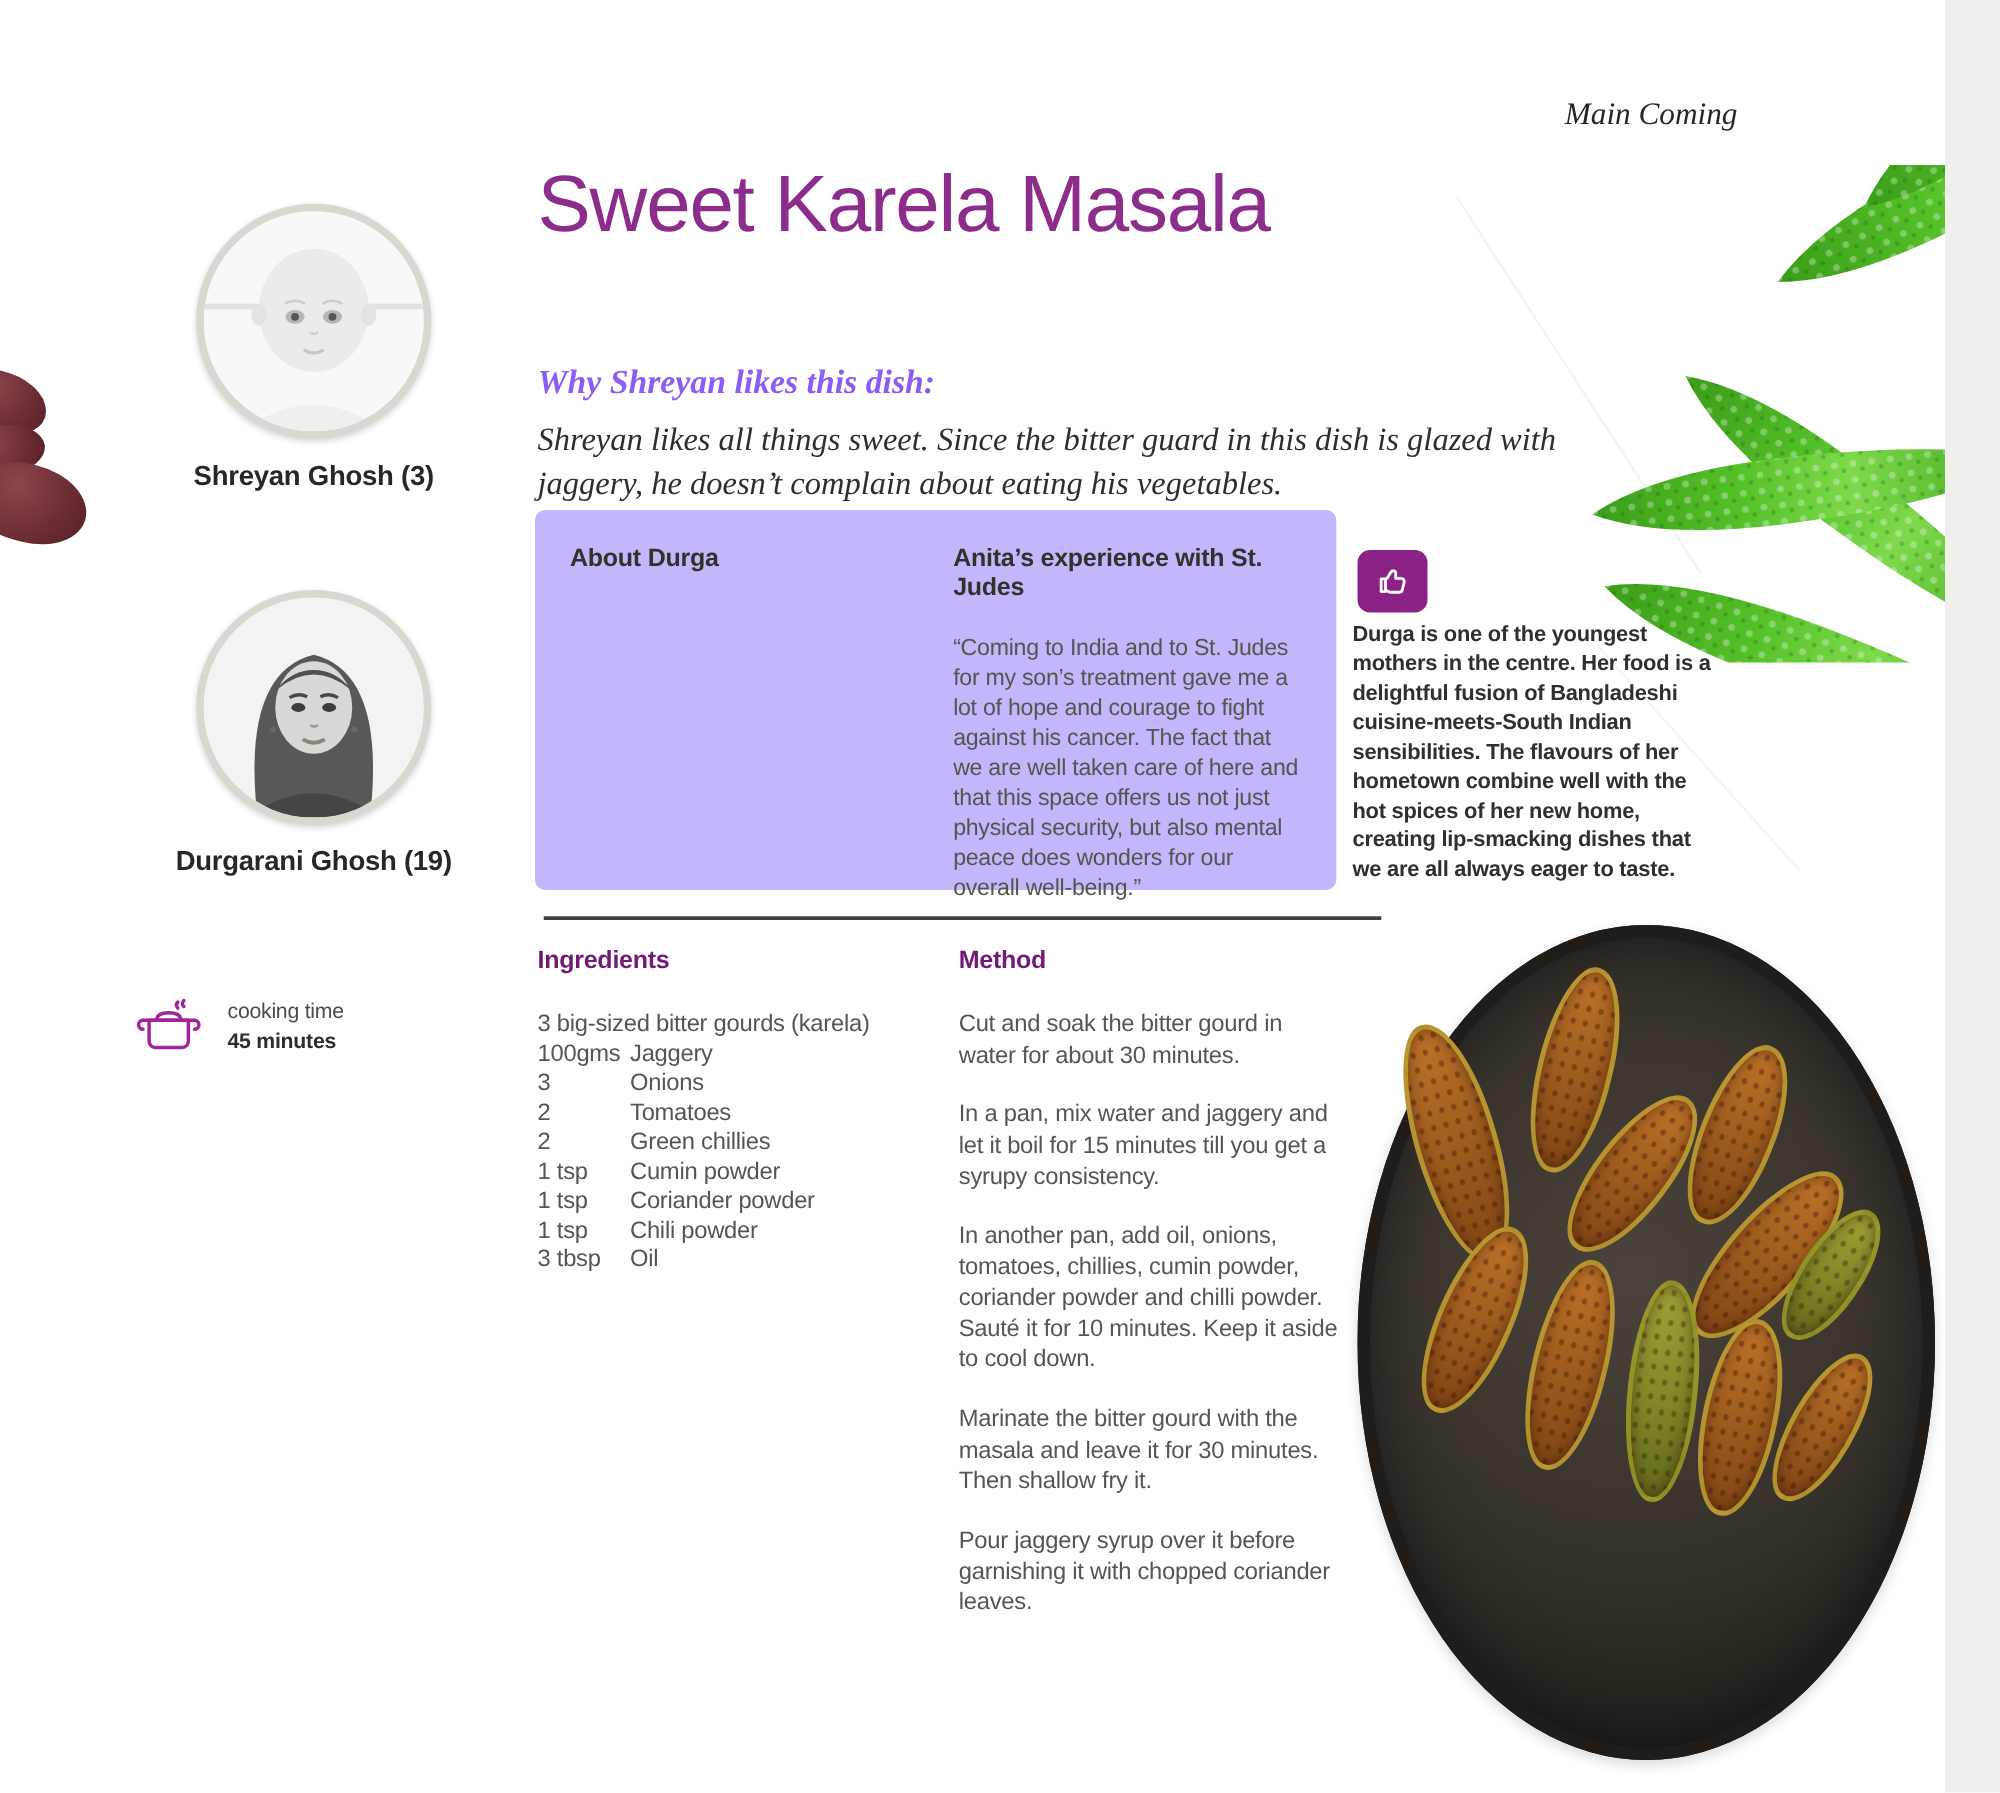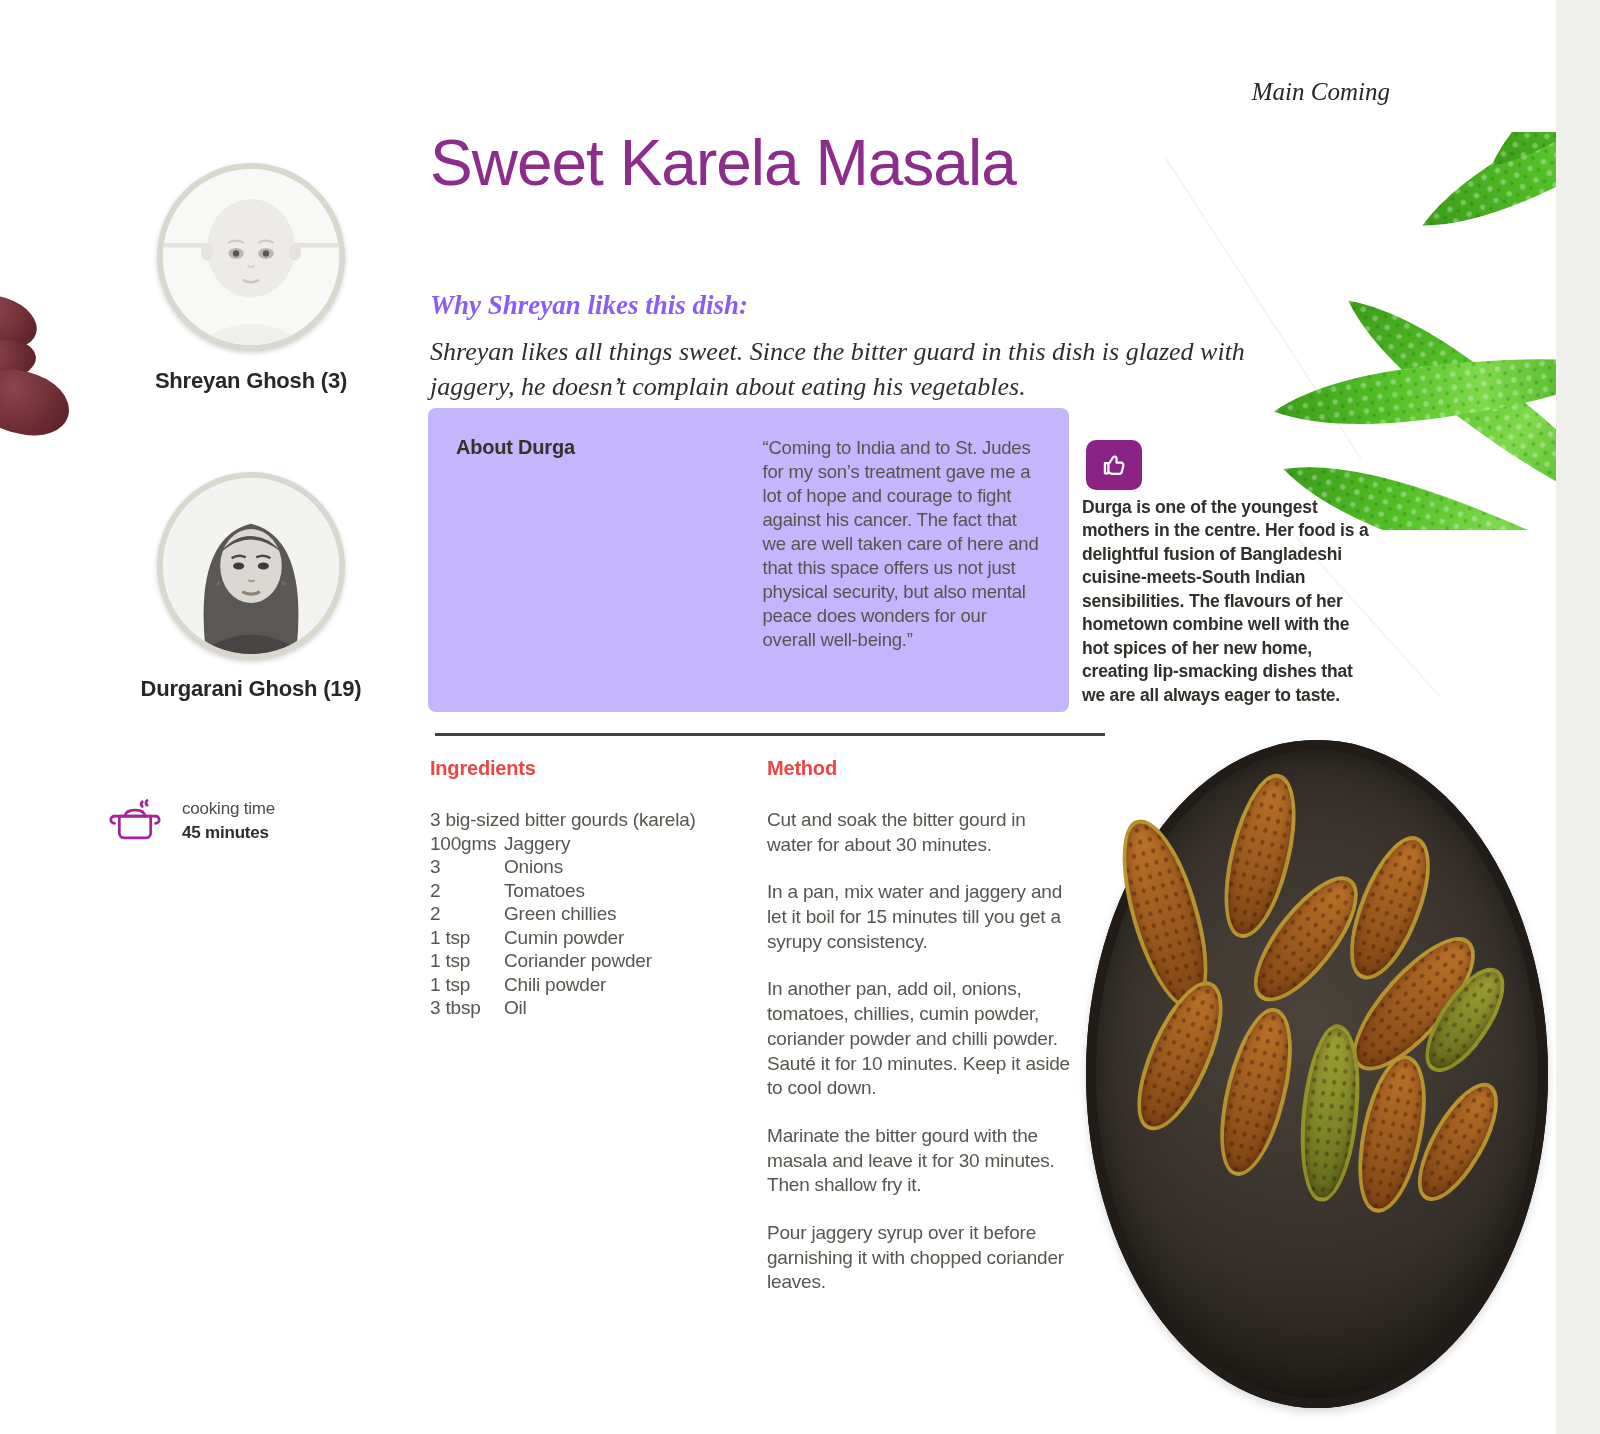--- a/index.html
+++ b/index.html
@@ -55,21 +55,21 @@
                  background:#8b2387; border-radius:10px; display:flex;
                  align-items:center; justify-content:center; z-index:3; }
 
   .highlight { position:absolute; left:1082px; top:496px; width:296px;
                font-size:17.5px; font-weight:bold; color:#2f3029; line-height:1.34;
                letter-spacing:-0.2px; z-index:3; }
 
   .divider { position:absolute; left:435px; top:733px; width:670px; height:3px;
              background:#42423e; z-index:2; }
 
-  .sec-h { font-size:20px; font-weight:bold; color:#ef4444; letter-spacing:-0.2px; margin-bottom:28px; }
+  .sec-h { font-size:20px; font-weight:bold; color:#701a75; letter-spacing:-0.2px; margin-bottom:28px; }
 
   .ingredients { position:absolute; left:430px; top:757px; width:308px; z-index:2; }
   .ing-lead { font-size:19px; line-height:23.5px; letter-spacing:-0.2px; color:#56564e; }
   .irow { display:grid; grid-template-columns:74px 1fr; font-size:19px;
           line-height:23.5px; letter-spacing:-0.2px; color:#56564e; }
 
   .method { position:absolute; left:767px; top:757px; width:308px; z-index:2; }
   .method p { font-size:19px; line-height:1.3; letter-spacing:-0.2px;
               color:#56564e; margin-bottom:23px; }
 
@@ -213,20 +213,21 @@
   <div class="why">
     <div class="why-h">Why Shreyan likes this dish:</div>
     <div class="why-t">Shreyan likes all things sweet. Since the bitter guard in this dish is glazed with jaggery, he doesn’t complain about eating his vegetables.</div>
   </div>
 
   <div class="beige-box">
     <div class="col">
       <div class="box-h">About Durga</div>
     </div>
     <div class="col">
+      <div class="box-h">Anita’s experience with St. Judes</div>
       <p class="box-p">“Coming to India and to St. Judes for my son’s treatment gave me a lot of hope and courage to fight against his cancer. The fact that we are well taken care of here and that this space offers us not just physical security, but also mental peace does wonders for our overall well-being.”</p>
     </div>
   </div>
 
   <div class="thumb-badge">
     <svg width="32" height="32" viewBox="0 0 24 24" fill="none" stroke="#ffffff" stroke-width="1.7" stroke-linejoin="round" stroke-linecap="round">
       <path d="M5.2 10.6h2.6v7.6H5.2z"></path>
       <path d="M7.8 17.3l1.9 1c.4.2.8.3 1.2.3h5.1c.9 0 1.7-.6 1.9-1.5l1.1-4.5c.3-1.2-.6-2.3-1.8-2.3h-3.3V7.2c0-1.5-2-2.1-2.8-.8L8.7 10.3"></path>
     </svg>
   </div>

